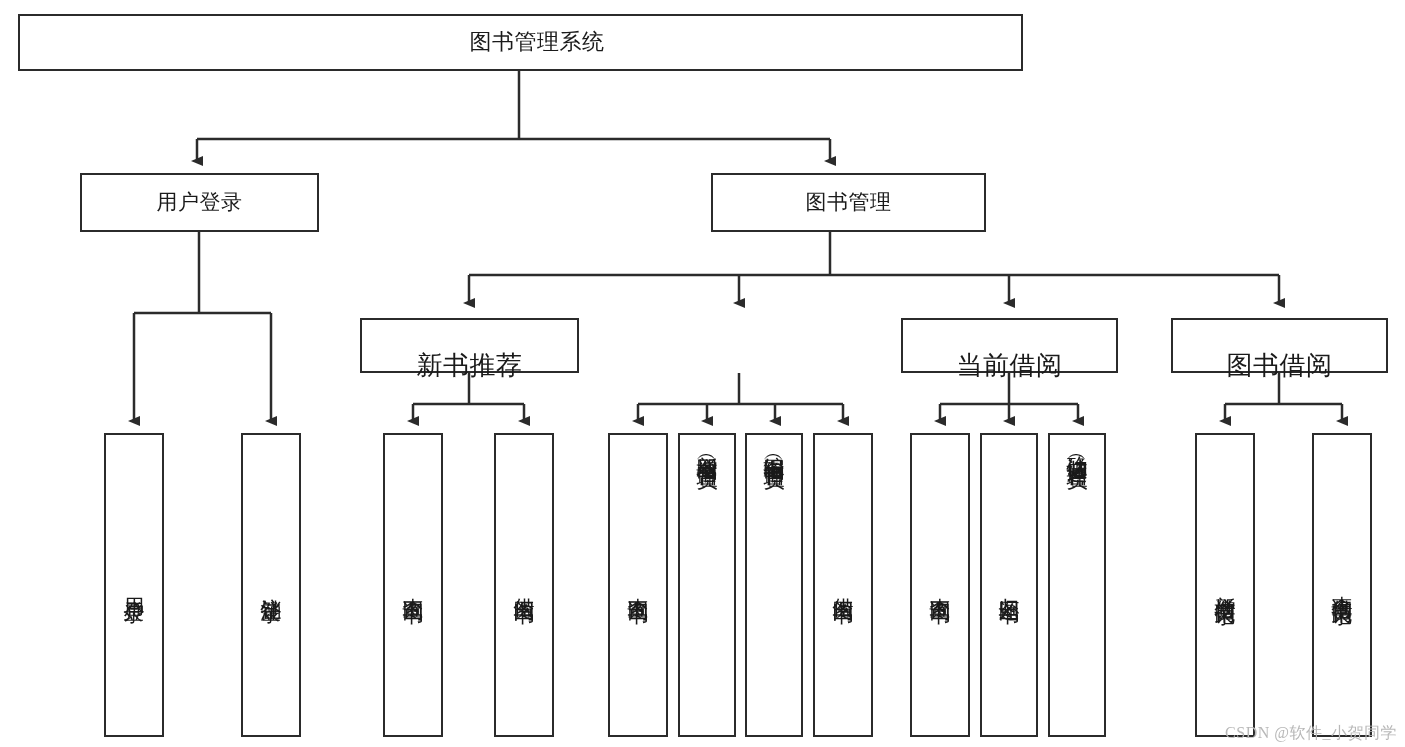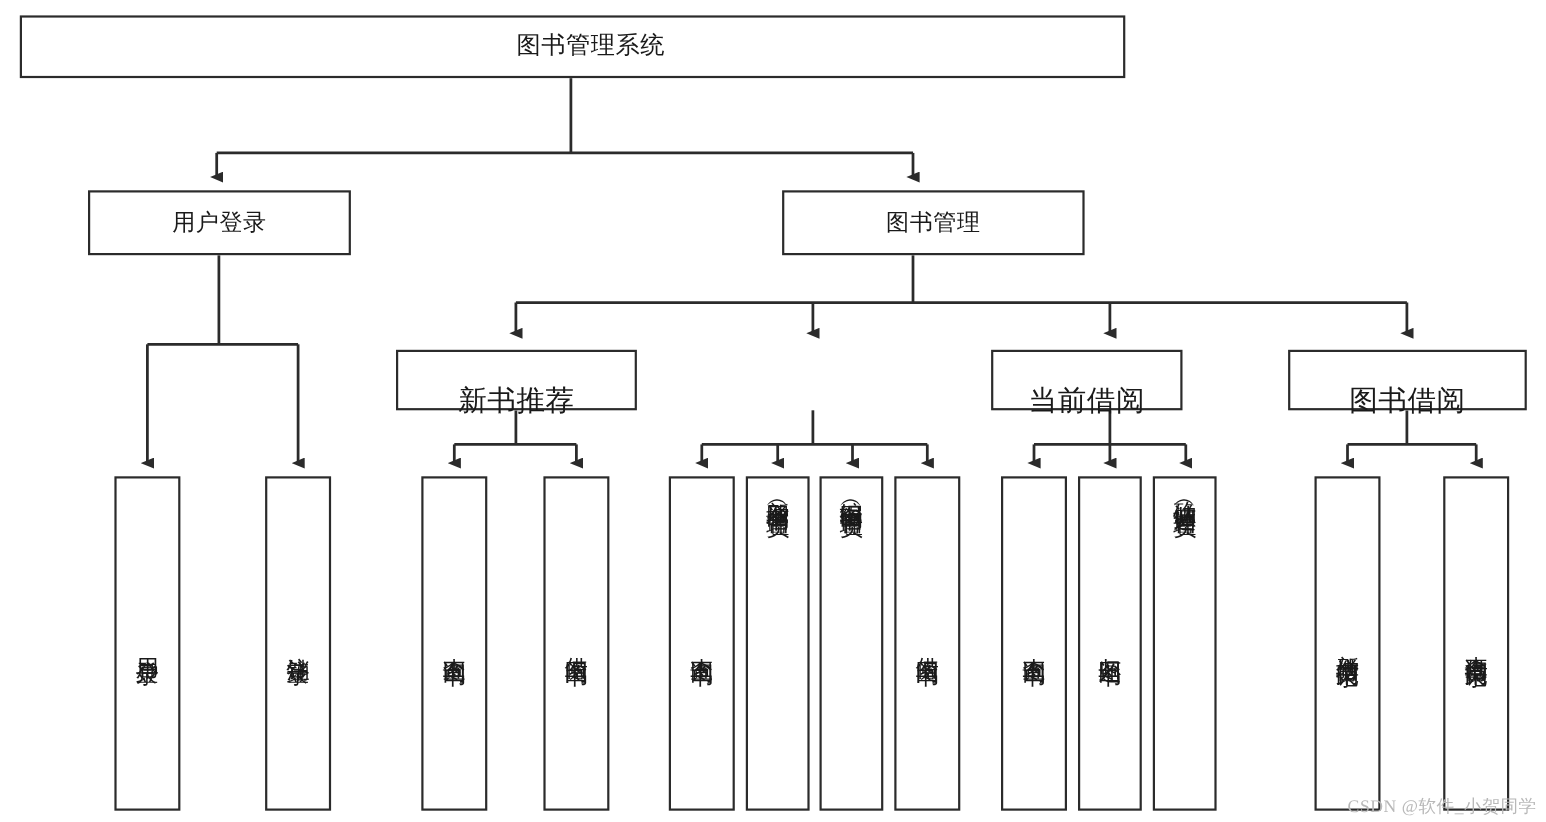--- a/index.html
+++ b/index.html
@@ -138,21 +138,21 @@
   <div class="node level2" style="left:80px; top:173px; width:239px; height:59px;">
     <span class="label">用户登录</span>
   </div>
   <div class="node level2" style="left:711px; top:173px; width:275px; height:59px;">
     <span class="label">图书管理</span>
   </div>
 
   <div class="node level3" style="left:360px; top:318px; width:219px; height:55px;">
     <span class="label">新书推荐</span>
   </div>
-  <div class="node level3" style="left:901px; top:318px; width:174px; height:55px;">
+  <div class="node level3" style="left:901px; top:318px; width:217px; height:55px;">
     <span class="label">当前借阅</span>
   </div>
   <div class="node level3" style="left:1171px; top:318px; width:217px; height:55px;">
     <span class="label">图书借阅</span>
   </div>
 
   <div class="node leaf centered" style="left:104px; top:433px; width:60px; height:304px;">
     <span class="label">用户登录</span>
   </div>
   <div class="node leaf centered" style="left:241px; top:433px; width:60px; height:304px;">

